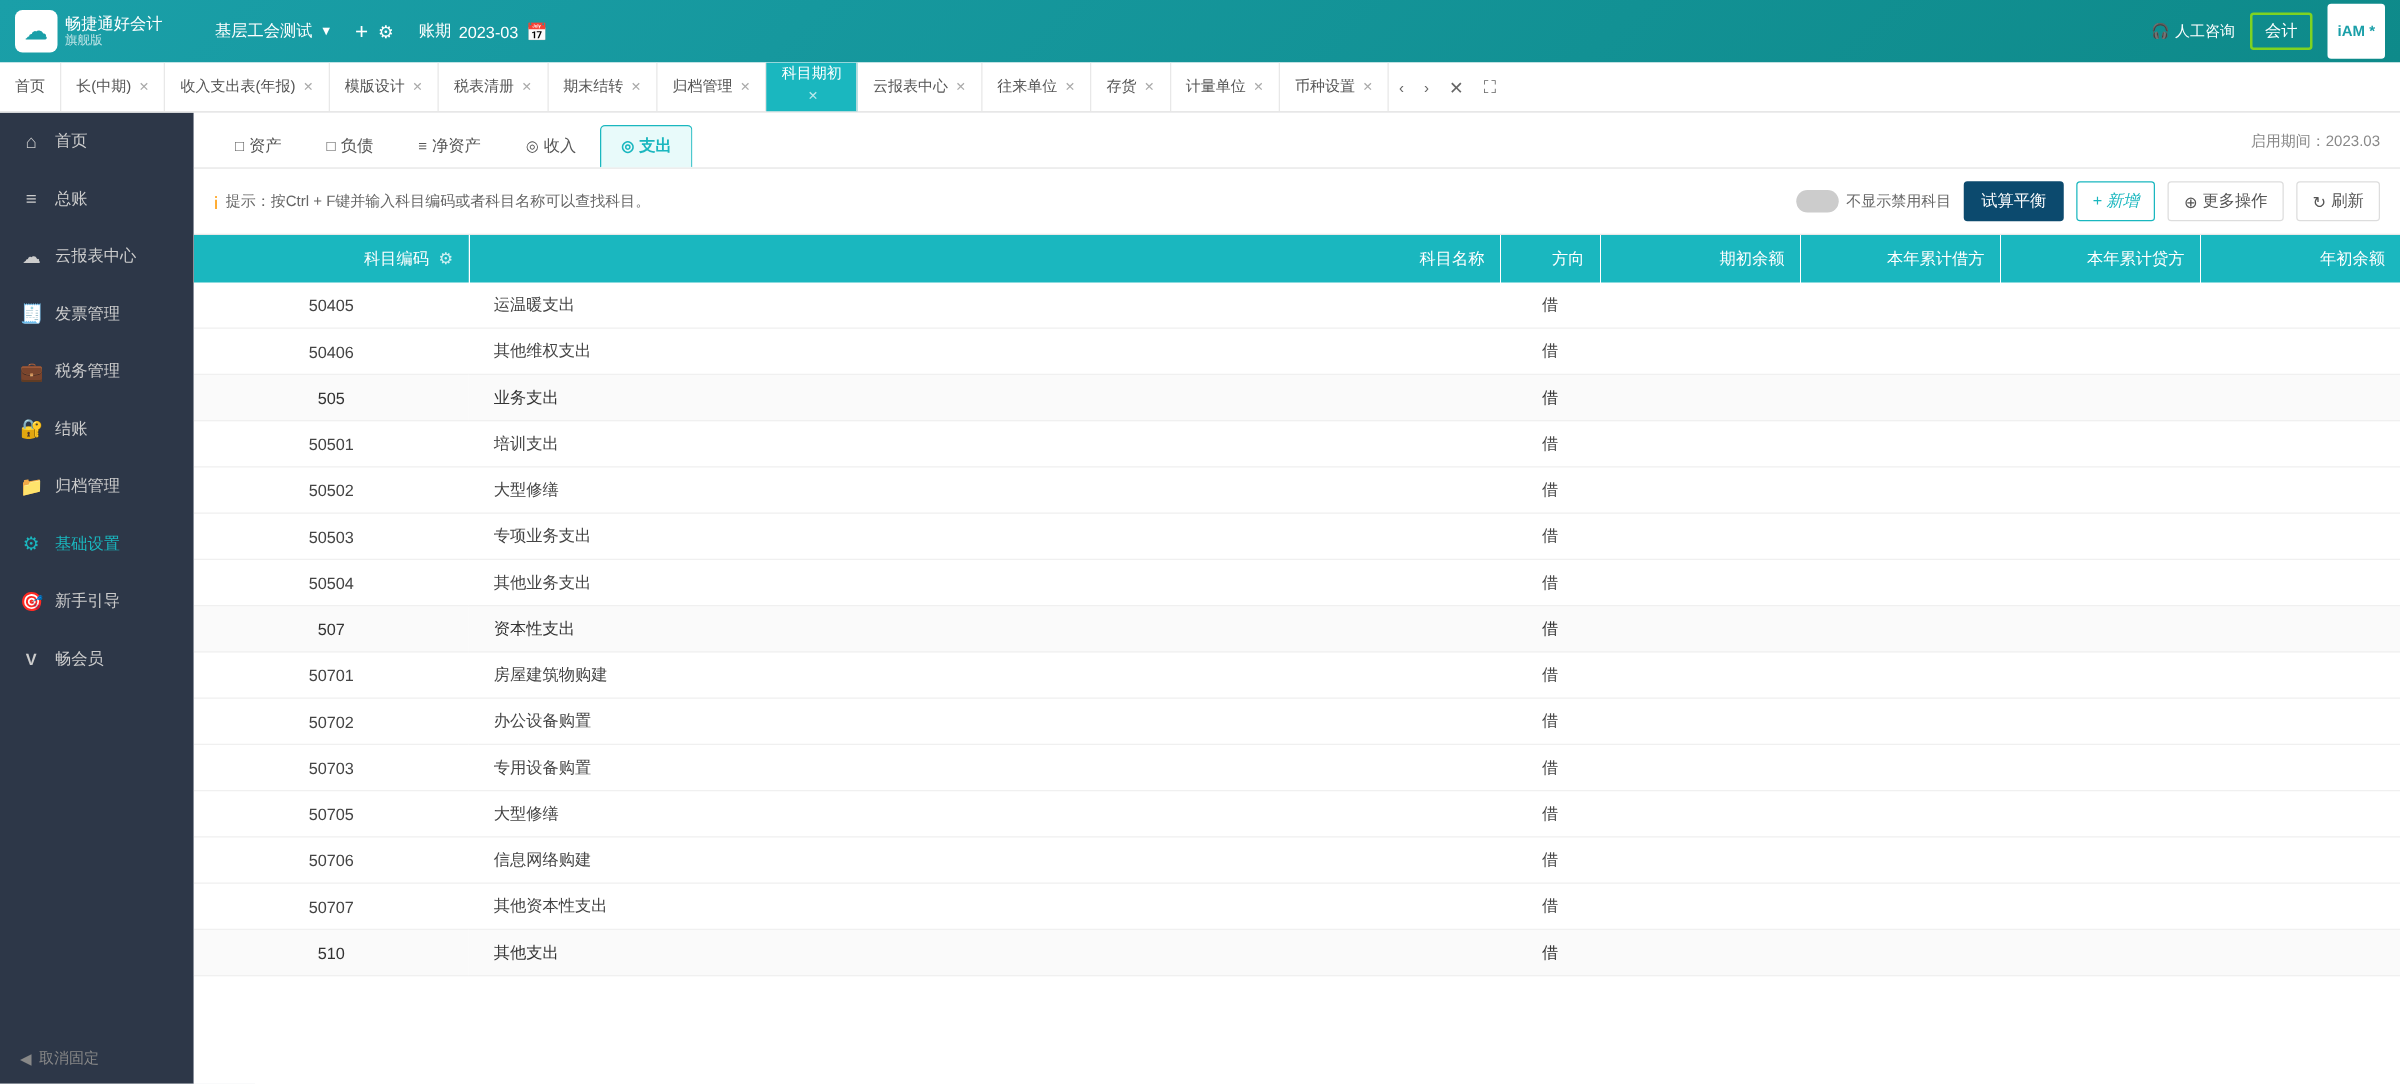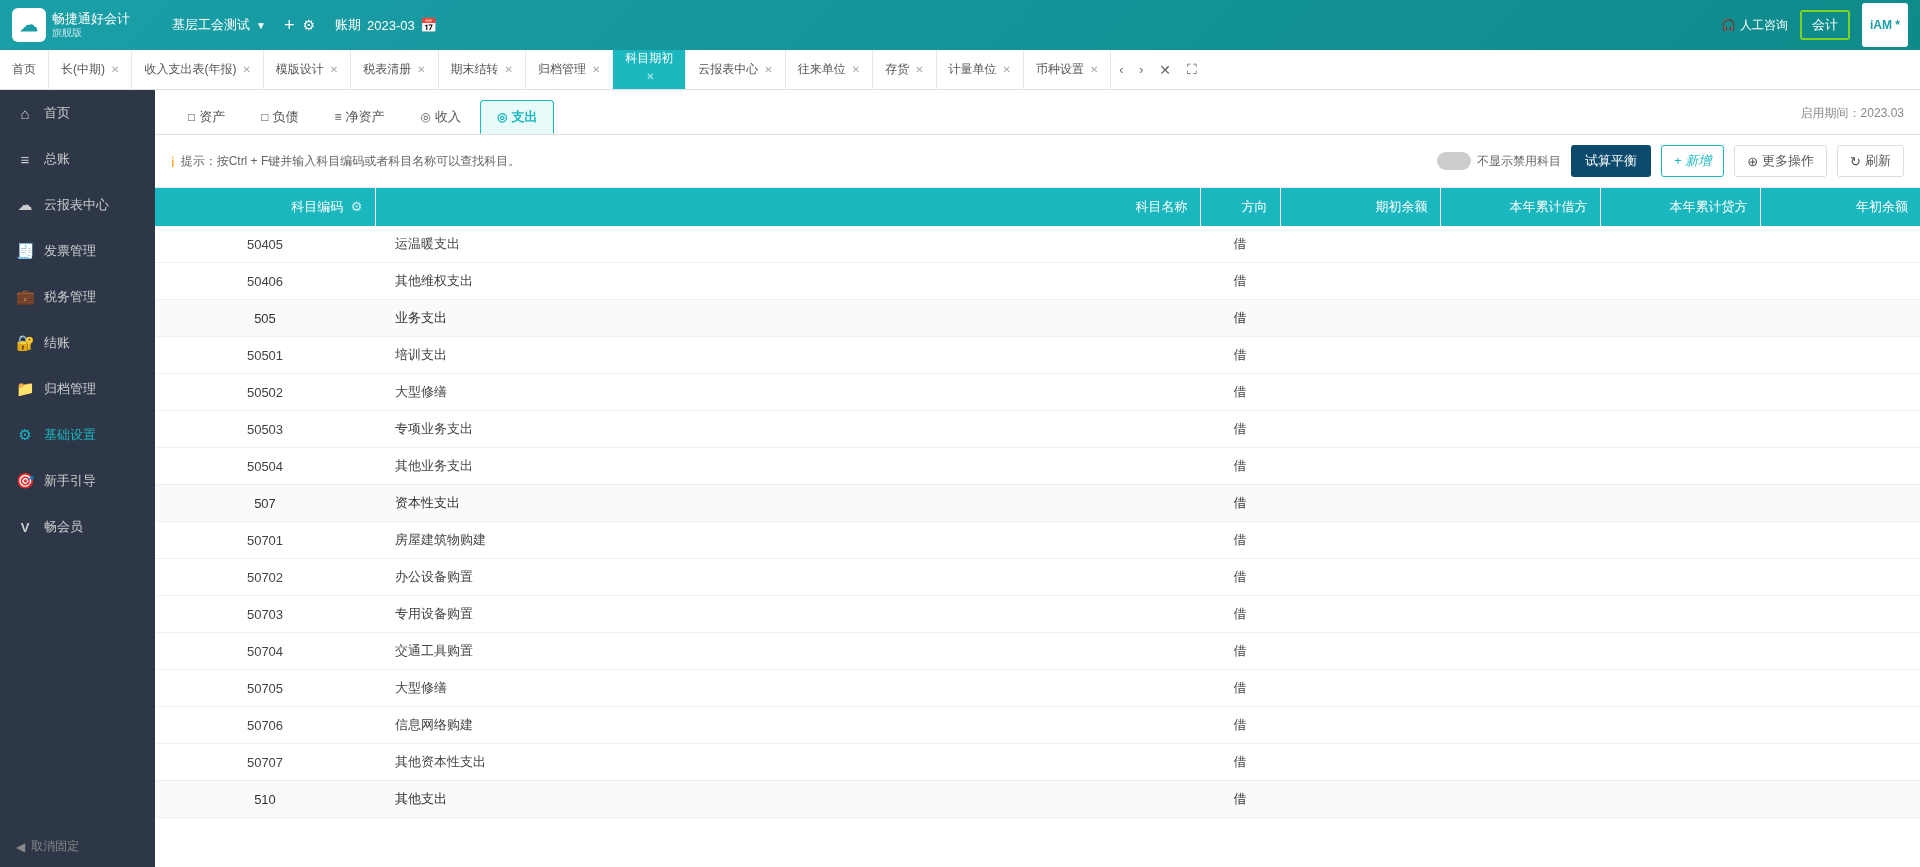--- a/index.html
+++ b/index.html
@@ -594,29 +594,20 @@
             <tr class="level2">
     <td>50703</td>
     <td>    专用设备购置</td>
     <td>借</td>
     <td></td>
     <td></td>
     <td></td>
     <td></td>
   </tr>
             <tr class="level2">
-    <td>50704</td>
-    <td>    交通工具购置</td>
-    <td>借</td>
-    <td></td>
-    <td></td>
-    <td></td>
-    <td></td>
-  </tr>
-            <tr class="level2">
     <td>50705</td>
     <td>    大型修缮</td>
     <td>借</td>
     <td></td>
     <td></td>
     <td></td>
     <td></td>
   </tr>
             <tr class="level2">
     <td>50706</td>

